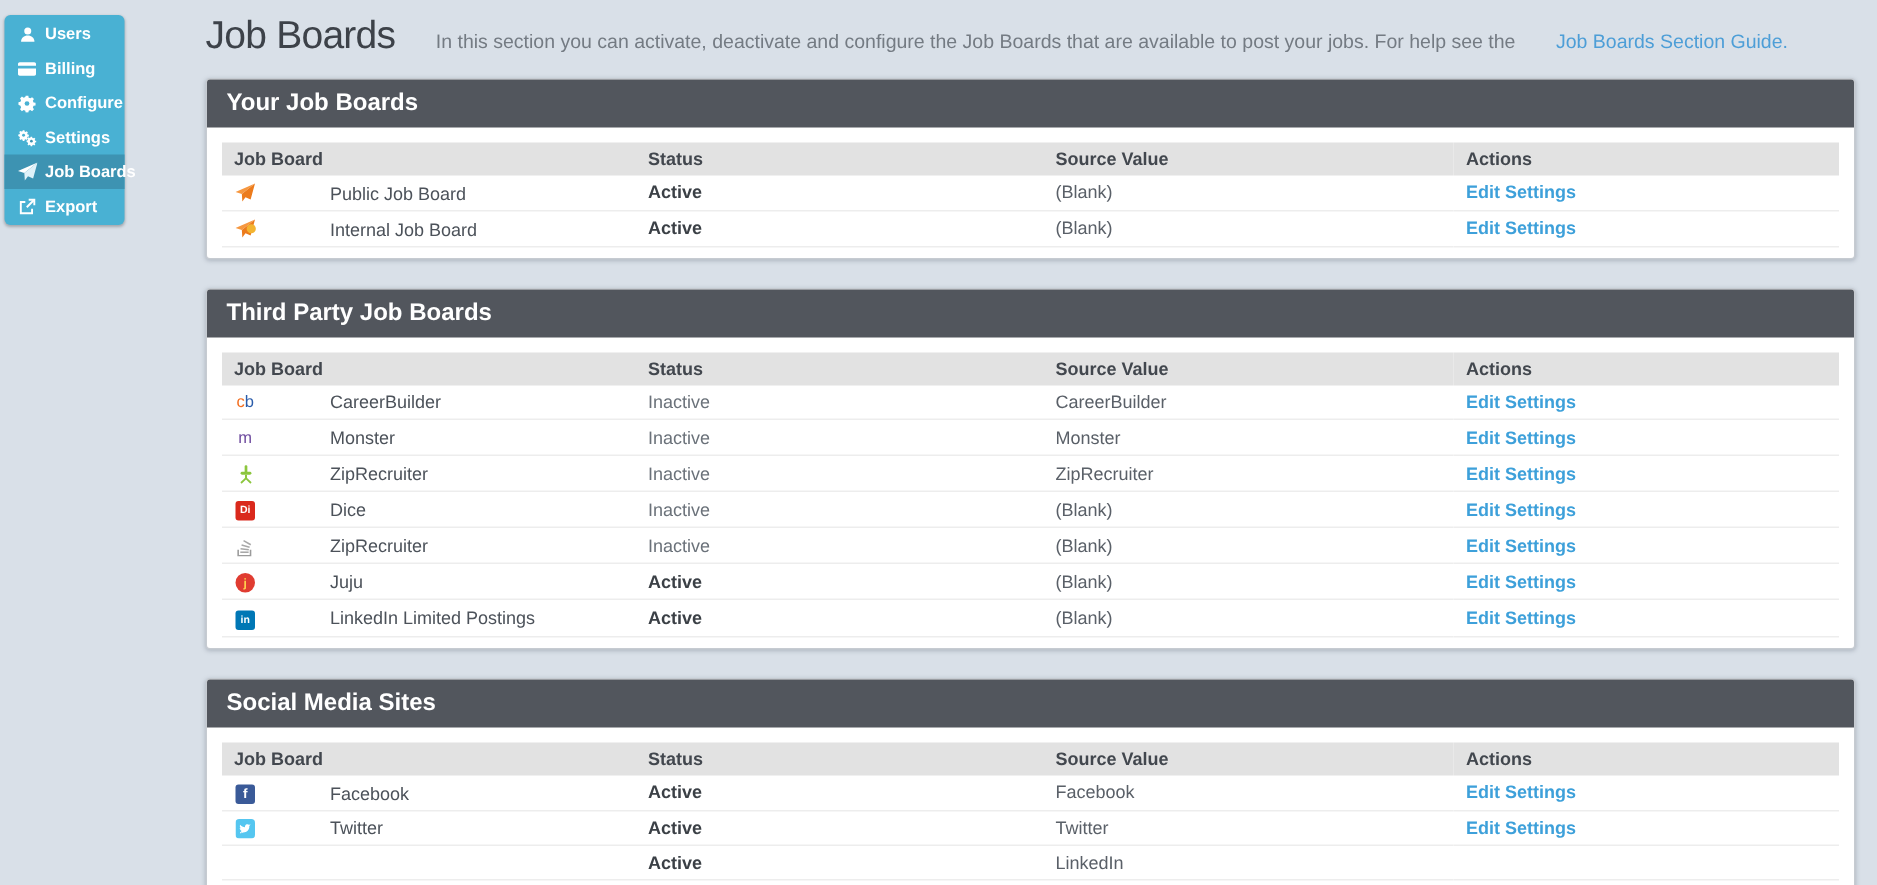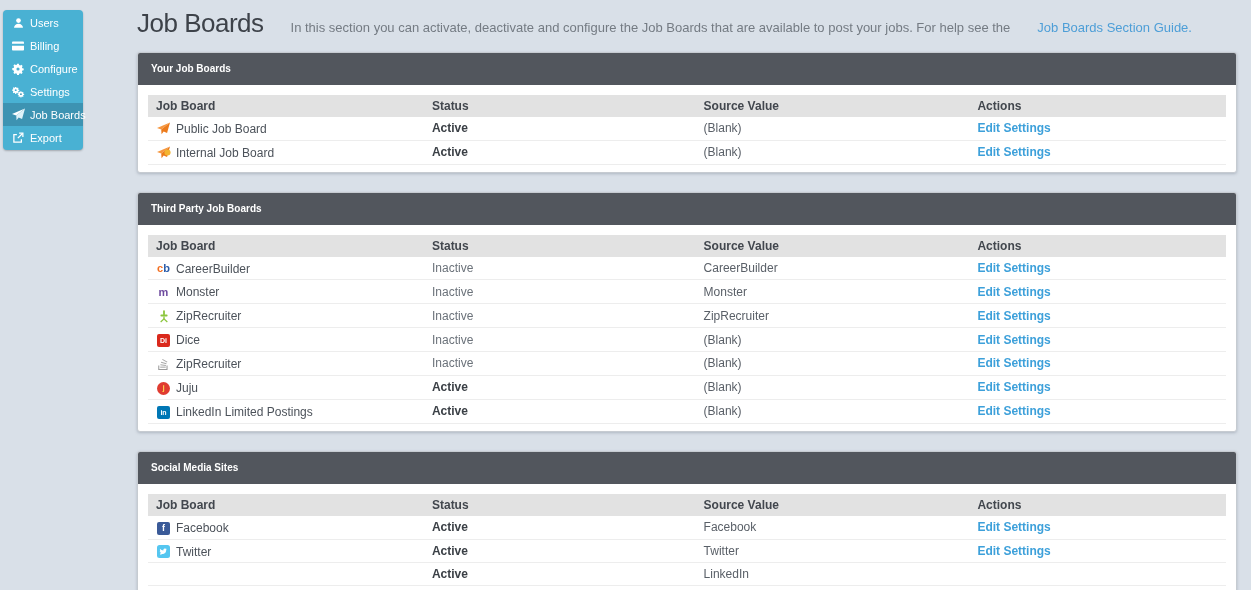--- a/index.html
+++ b/index.html
@@ -11,48 +11,48 @@
   
   .sidebar{
     position:absolute;left:3px;top:10px;width:80px;
     background:var(--sidebar-bg,#49b1d3);
     border-radius:4px;padding:1px 0;
     box-shadow:0 1px 2px rgba(0,0,0,.25);
   }
   .sb-item{display:flex;align-items:center;height:23px;padding-left:8px;cursor:pointer;}
   .sb-item.active{background:var(--sidebar-active-bg,#3d93b2);}
   .sb-icon{width:14px;display:inline-flex;justify-content:center;align-items:center;margin-right:5px;flex:0 0 14px;}
-  .sb-label{font-size:11px;font-weight:400;color:#fff;white-space:nowrap;}
+  .sb-label{font-size:11px;font-weight:700;color:#fff;white-space:nowrap;}
   
   .main{margin-left:137px;margin-right:14px;padding-top:8px;}
   .page-header{display:flex;align-items:baseline;margin-bottom:13px;flex-wrap:nowrap;white-space:nowrap;}
   .page-title{font-size:26px;font-weight:400;color:var(--title-text,#3d4249);letter-spacing:-0.5px;}
   .page-desc{font-size:13px;color:var(--desc-text,#747b83);margin-left:27px;}
   .guide-link{color:var(--guide-link,#4d9ed7);text-decoration:none;cursor:pointer;}
   
   .panel{
     background:#fff;border:1px solid #c6cbd1;border-radius:3px;
     margin-bottom:19px;box-shadow:0 1px 3px rgba(110,120,135,.4);
   }
   .panel-header{
     height:32px;line-height:32px;background:var(--panel-header-bg,#52565d);
-    color:var(--panel-header-text,#fff);font-size:10px;font-weight:700;
+    color:var(--panel-header-text,#fff);font-size:16px;font-weight:700;
     padding:0 13px;border-radius:2px 2px 0 0;
   }
   .panel-body{padding:10px 10px 7px;}
   table{width:100%;border-collapse:collapse;font-size:12px;table-layout:fixed;}
   th{
     background:var(--table-header-bg,#e2e2e2);text-align:left;font-weight:700;
     color:#42474e;padding:4px 8px;
   }
   td{padding:4px 8px;border-bottom:1px solid #ededed;color:#5a6068;height:13px;}
-  .cell-name .name{color:#4c525a;vertical-align:middle;}
+  .cell-name .name{color:#4c525a;vertical-align:middle;margin-left:44px;}
   .row-icon{display:inline-block;width:15px;text-align:center;margin-right:5px;vertical-align:middle;line-height:13px;}
   .row-icon svg{vertical-align:middle;}
-  .txt-icon{font-size:11px;font-weight:700;}
+  .txt-icon{font-size:11px;font-weight:400;}
   .sq-icon{display:inline-flex;width:13px;height:13px;border-radius:2px;align-items:center;justify-content:center;font-weight:700;font-size:7px;}
   .circle-icon{display:inline-flex;width:13px;height:13px;border-radius:50%;align-items:center;justify-content:center;}
   .st-active{font-weight:700;color:var(--active-text,#3b4046);}
   .st-inactive{color:var(--inactive-text,#6b727a);}
   .edit-link{color:var(--link-blue,#3da0da);font-weight:700;text-decoration:none;cursor:pointer;}
 </style>
 </head>
 <body>
 
 <nav class="sidebar">

